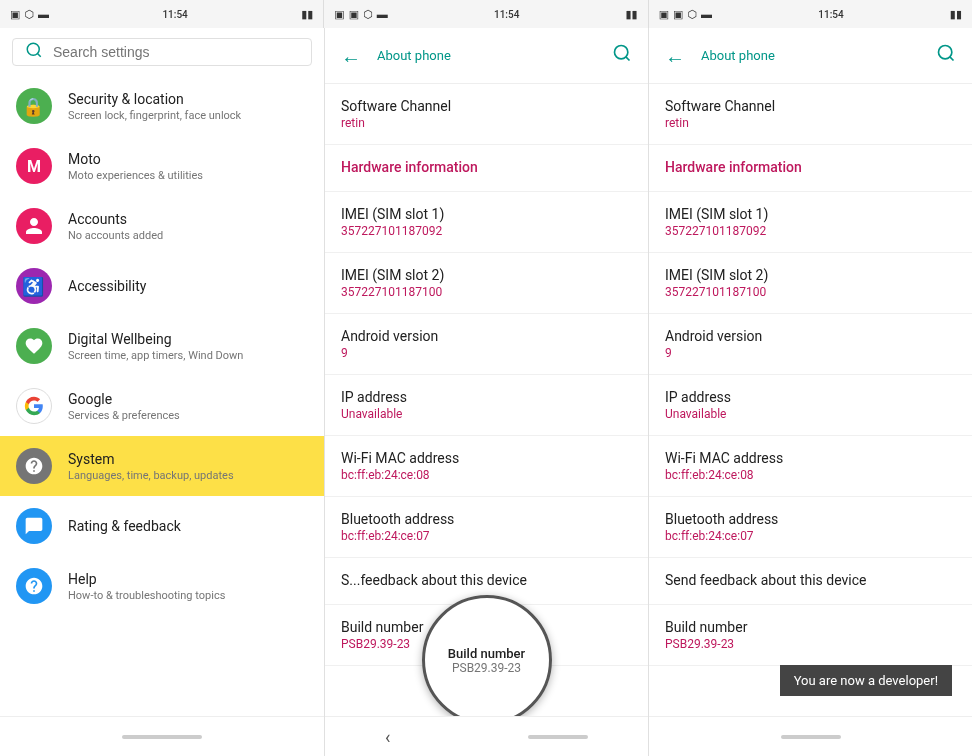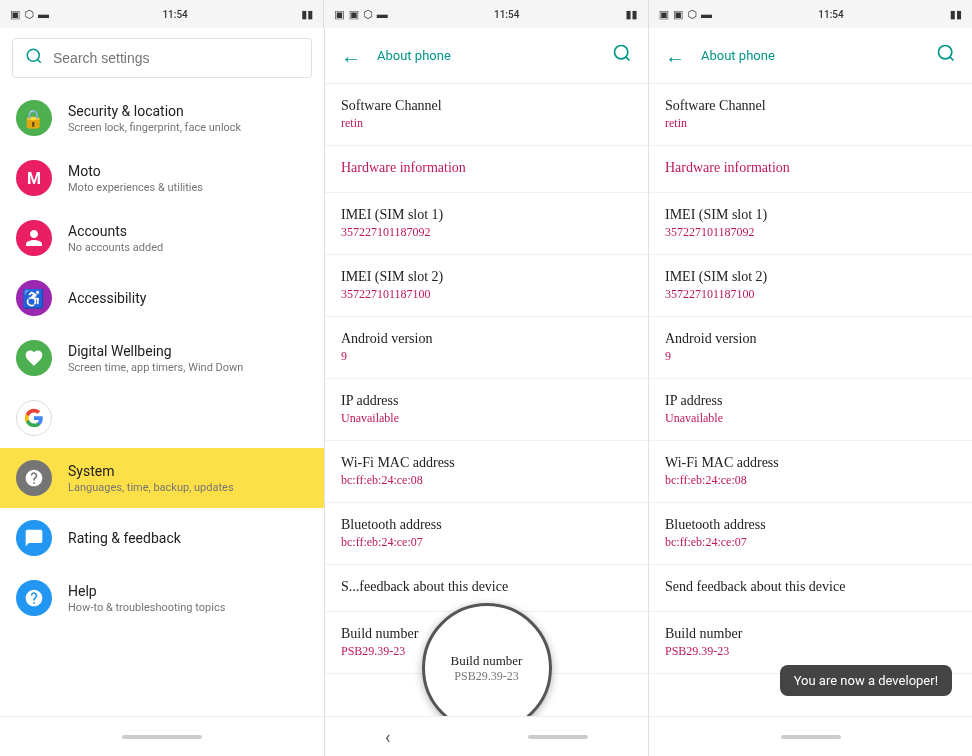--- a/index.html
+++ b/index.html
@@ -24,21 +24,21 @@
     
     .settings-panel {
       width: 325px; border-right: 1px solid #e0e0e0;
       display: flex; flex-direction: column; background: #fff;
       overflow-y: auto;
     }
 
     .search-bar {
       margin: 10px 12px; display: flex; align-items: center;
       border: 1px solid #e0e0e0; border-radius: 4px;
-      padding: 8px 12px; gap: 10px; background: #fff;
+      padding: 2px 12px; gap: 10px; background: #fff;
     }
     .search-bar .search-icon-svg { color: #009688; }
 
     .settings-list { flex: 1; overflow-y: auto; }
     .settings-item {
       display: flex; align-items: center; padding: 12px 16px;
       gap: 16px; cursor: pointer; min-height: 60px;
     }
     .settings-item.highlighted { background: #fde047; }
 
@@ -61,36 +61,36 @@
 
     .panel-header {
       display: flex; align-items: center; padding: 0 8px;
       height: 56px; background: #fff; border-bottom: 1px solid #eee;
     }
     .panel-header-title {
       flex: 1; font-size: 13px; color: #009688; font-weight: 400; margin-left: 8px;
     }
     .header-icon { color: #009688; font-size: 20px; cursor: pointer; padding: 8px; }
 
-    .about-list { flex: 1; overflow-y: auto; font-family: Liberation Serif, serif; }
+    .about-list { flex: 1; overflow-y: auto; }
     .about-item {
       padding: 14px 16px; border-bottom: 1px solid #f0f0f0; cursor: pointer;
     }
     .about-item-title { font-size: 14px; color: #212121; margin-bottom: 2px; }
     .about-item-value { font-size: 12px; color: #be185d; }
 
     .section-header-item {
       padding: 14px 16px; border-bottom: 1px solid #f0f0f0;
     }
     .section-header-item .about-item-title { color: #be185d; font-weight: 500; }
 
     
     .toast {
       position: absolute; right: 20px; bottom: 60px;
-      background: #444; color: #fff; border-radius: 8px;
+      background: #444; color: #fff; border-radius: 0;
       padding: 8px 14px; font-size: 13px; z-index: 20;
       white-space: nowrap;
     }
 
     .panels-wrapper {
       flex: 1; display: flex; position: relative; overflow: hidden;
     }
   </style>
 </head>
 <body>
@@ -196,20 +196,24 @@
       </div>
 
       <div class="settings-item">
         <div class="icon-circle" style="background:#fff;border:1px solid #ddd;">
           <svg width="20" height="20" viewBox="0 0 24 24">
               <path d="M22.56 12.25c0-.78-.07-1.53-.2-2.25H12v4.26h5.92c-.26 1.37-1.04 2.53-2.21 3.31v2.77h3.57c2.08-1.92 3.28-4.74 3.28-8.09z" fill="#4285F4"></path>
               <path d="M12 23c2.97 0 5.46-.98 7.28-2.66l-3.57-2.77c-.98.66-2.23 1.06-3.71 1.06-2.86 0-5.29-1.93-6.16-4.53H2.18v2.84C3.99 20.53 7.7 23 12 23z" fill="#34A853"></path>
               <path d="M5.84 14.09c-.22-.66-.35-1.36-.35-2.09s.13-1.43.35-2.09V7.07H2.18C1.43 8.55 1 10.22 1 12s.43 3.45 1.18 4.93l3.66-2.84z" fill="#FBBC05"></path>
               <path d="M12 5.38c1.62 0 3.06.56 4.21 1.64l3.15-3.15C17.45 2.09 14.97 1 12 1 7.7 1 3.99 3.47 2.18 7.07l3.66 2.84c.87-2.6 3.3-4.53 6.16-4.53z" fill="#EA4335"></path>
             </svg>
+        </div>
+        <div class="item-text">
+          <div class="item-title">Google</div>
+          <div class="item-subtitle">Services &amp; preferences</div>
         </div>
       </div>
 
       <div class="settings-item highlighted">
         <div class="icon-circle" style="background:#757575;">
           <svg width="20" height="20" viewBox="0 0 24 24" fill="white">
               <path d="M12 2C6.48 2 2 6.48 2 12s4.48 10 10 10 10-4.48 10-10S17.52 2 12 2zm1 17h-2v-2h2v2zm2.07-7.75l-.9.92C13.45 12.9 13 13.5 13 15h-2v-.5c0-1.1.45-2.1 1.17-2.83l1.24-1.26c.37-.36.59-.86.59-1.41 0-1.1-.9-2-2-2s-2 .9-2 2H8c0-2.21 1.79-4 4-4s4 1.79 4 4c0 .88-.36 1.68-.93 2.25z"></path>
             </svg>
         </div>
         <div class="item-text">

